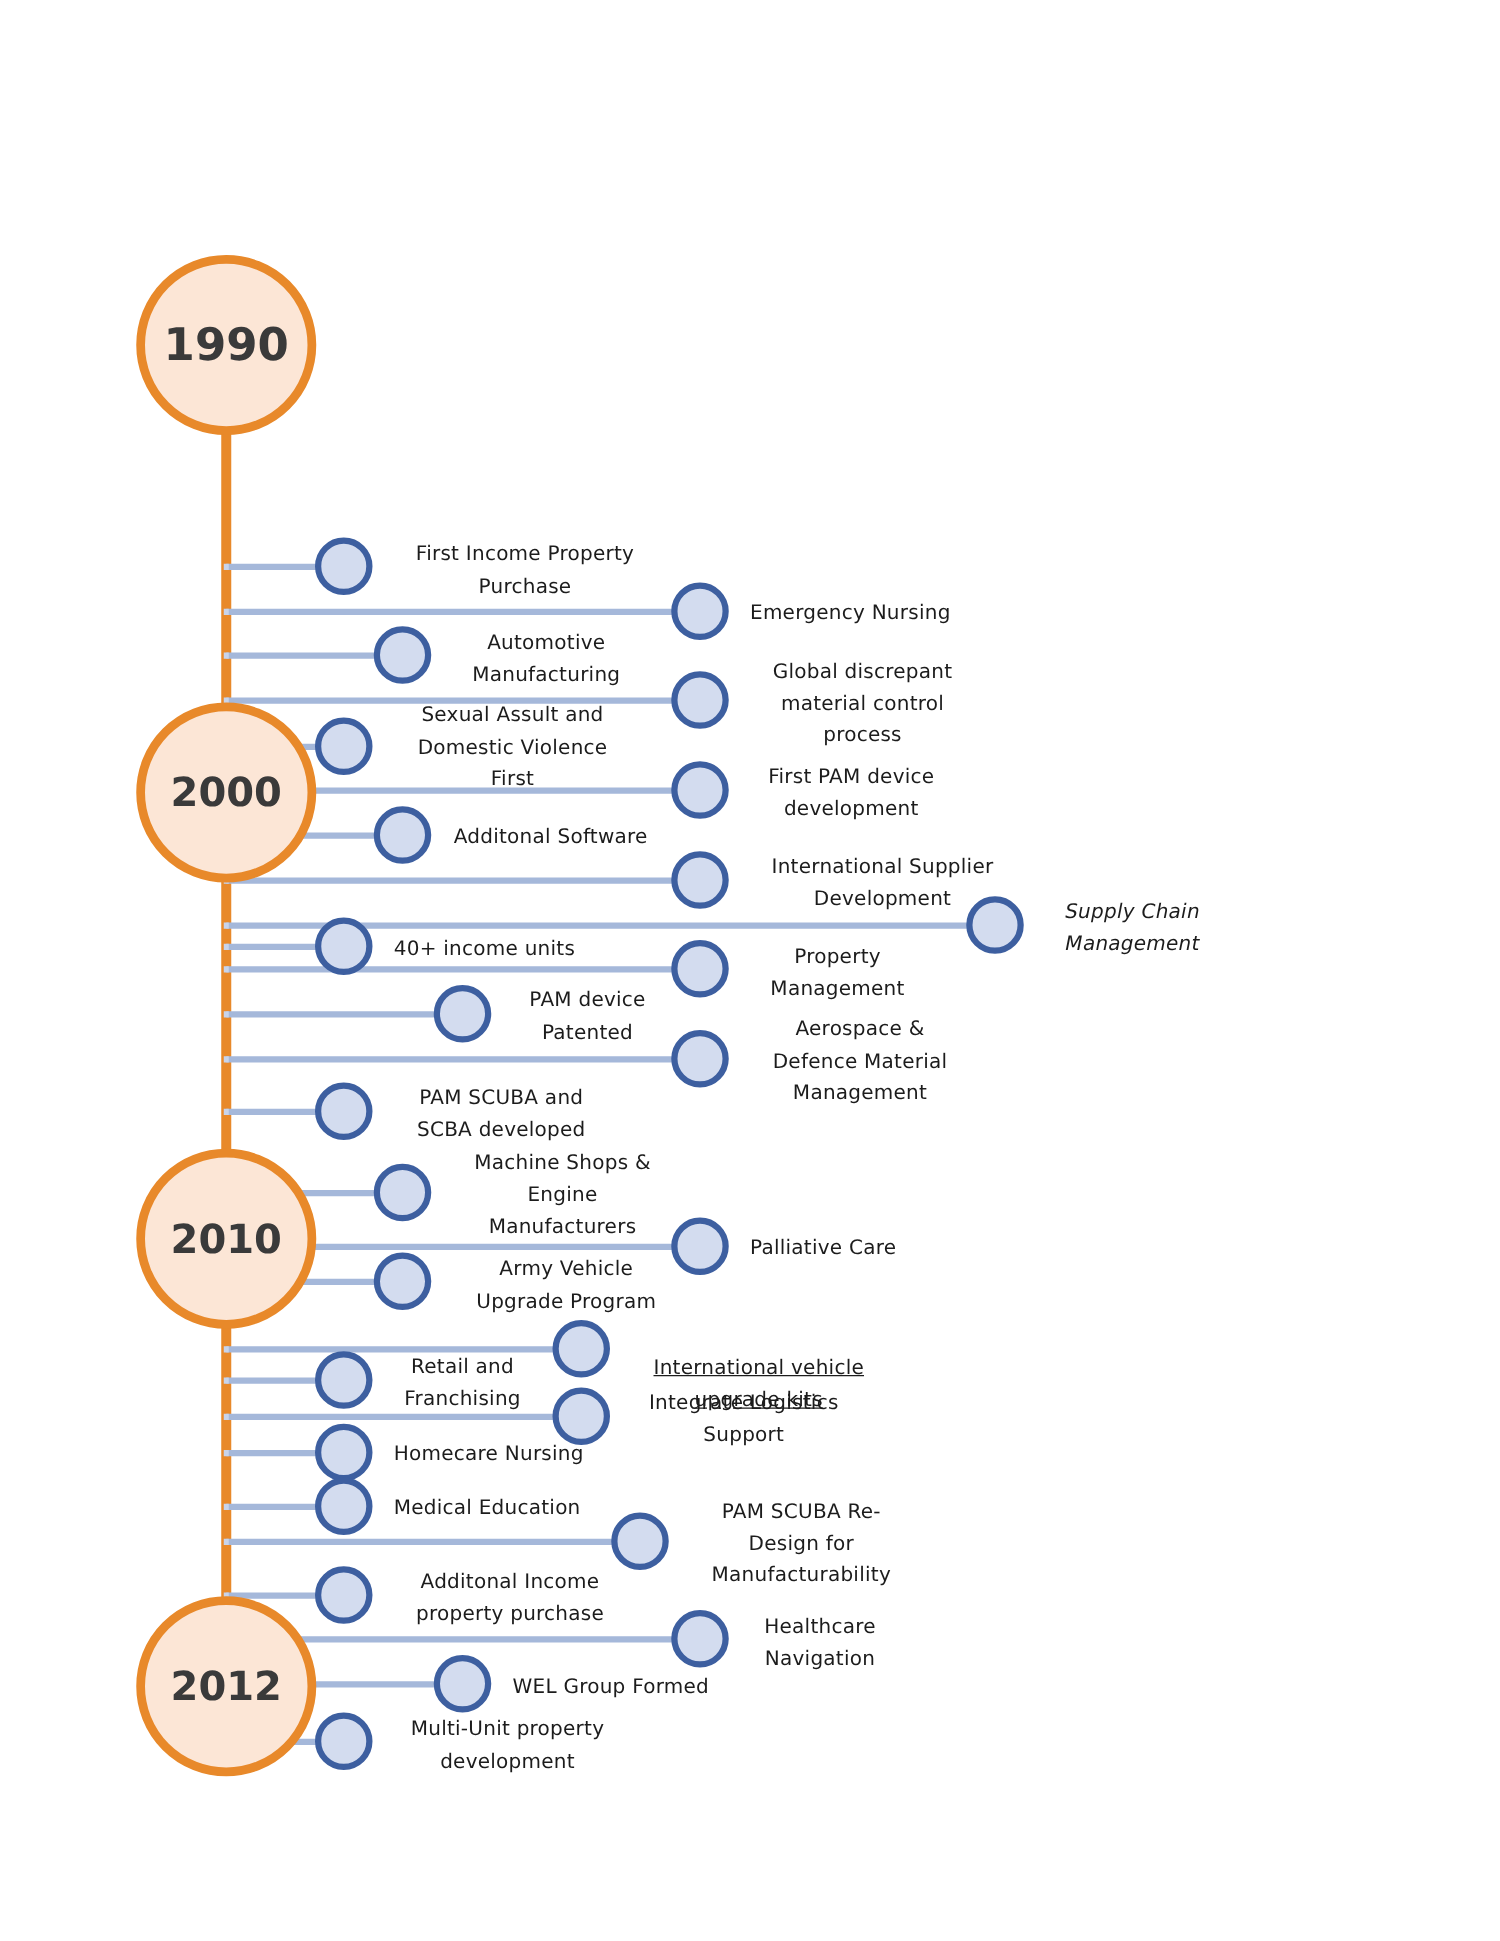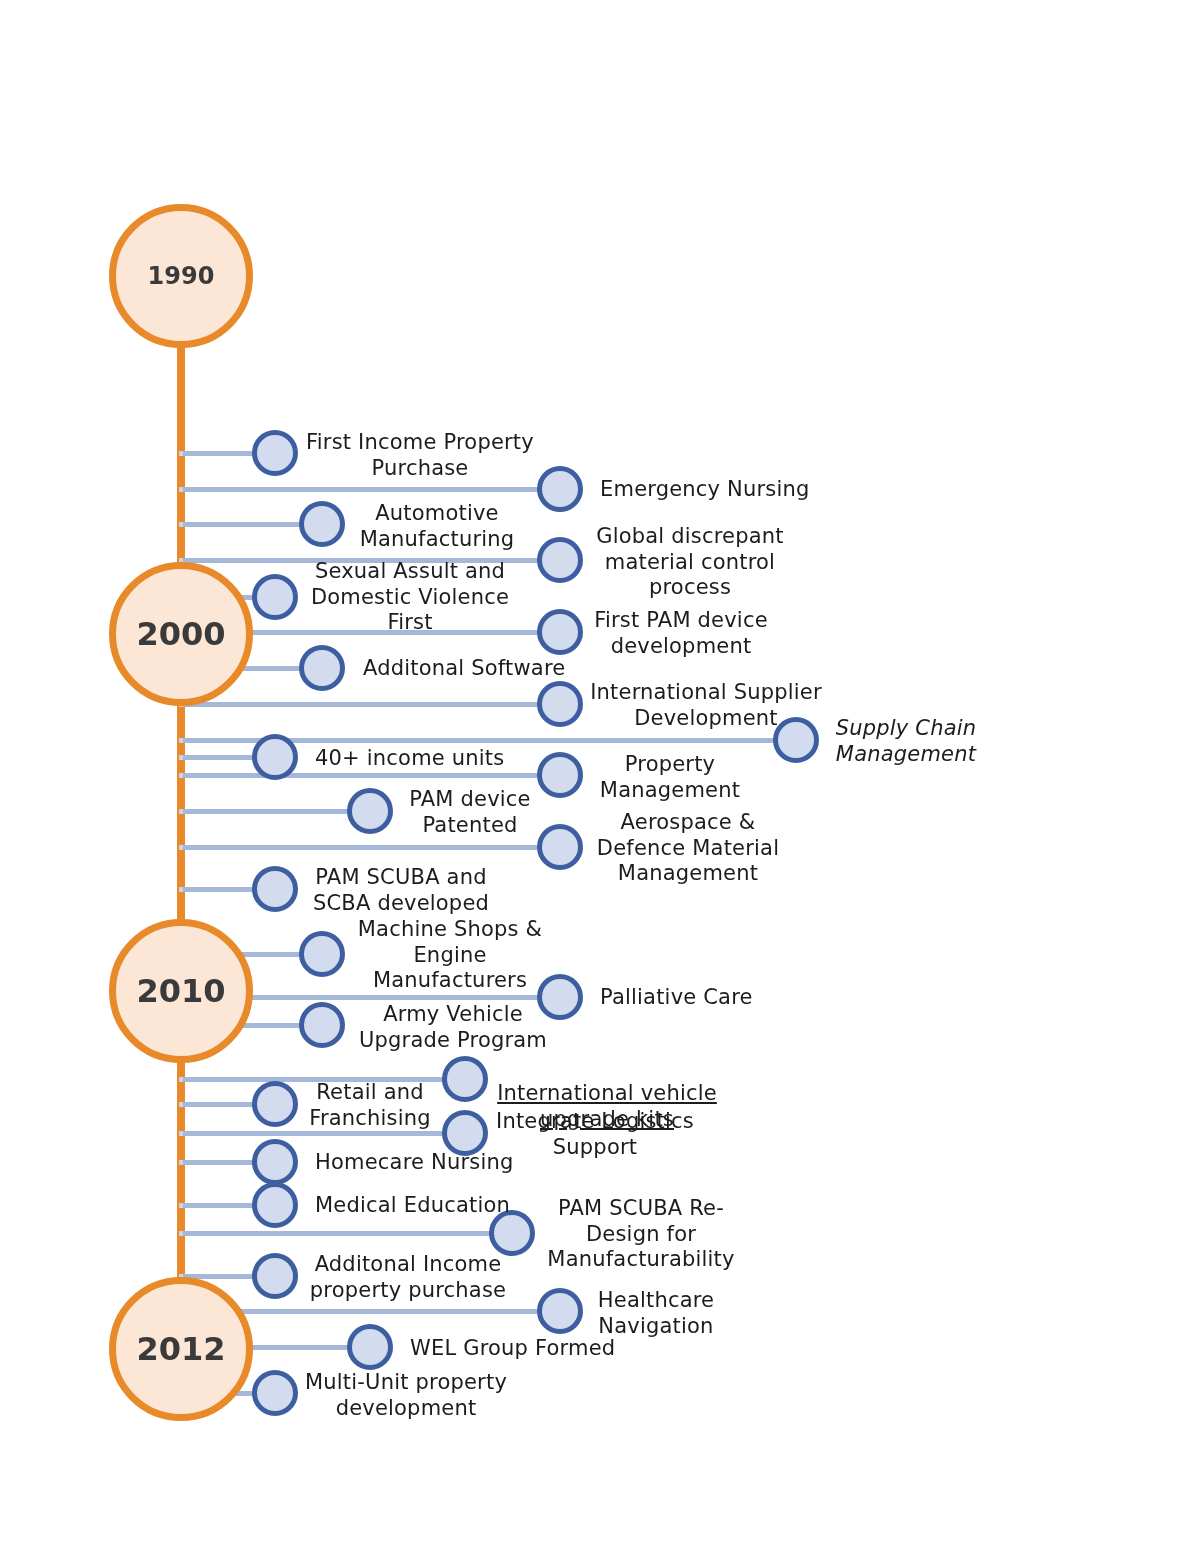--- a/index.html
+++ b/index.html
@@ -13,29 +13,29 @@
     letter-spacing: 0px;
   }
   .spine { position: absolute; left: 177px; width: 8px; background: #e8892a; }
   .year {
     position: absolute; width: 130px; height: 130px; border-radius: 50%;
     background: #fce6d6; border: 7px solid #e8892a;
     display: flex; align-items: center; justify-content: center;
     color: #3a3a3a; font-weight: bold; font-size: 32px;
     font-family: "DejaVu Sans", sans-serif;
   }
-  .year.small { font-size: 24px; }
+  .year.small { font-size: 36px; }
   .conn { position: absolute; left: 181px; height: 5px; background: #a5b8da; }
   .tick { position: absolute; left: 179px; width: 4px; height: 5px; background: #c9d4ea; }
   .node {
     position: absolute; width: 36px; height: 36px; border-radius: 50%;
     background: #d3dcef; border: 5px solid #3d5fa0;
   }
   .label {
-    position: absolute; color: #1c1c1c; font-size: 21px; line-height: 25.5px;
+    position: absolute; color: #1c1c1c; font-size: 16px; line-height: 25.5px;
     font-family: "DejaVu Sans", sans-serif; white-space: pre; letter-spacing: 0.2px;
   }
   .label.center { text-align: center; transform: translateX(-50%); }
 </style>
 </head>
 <body>
 
 <div id="canvas">
   <div class="title">
   </div>

